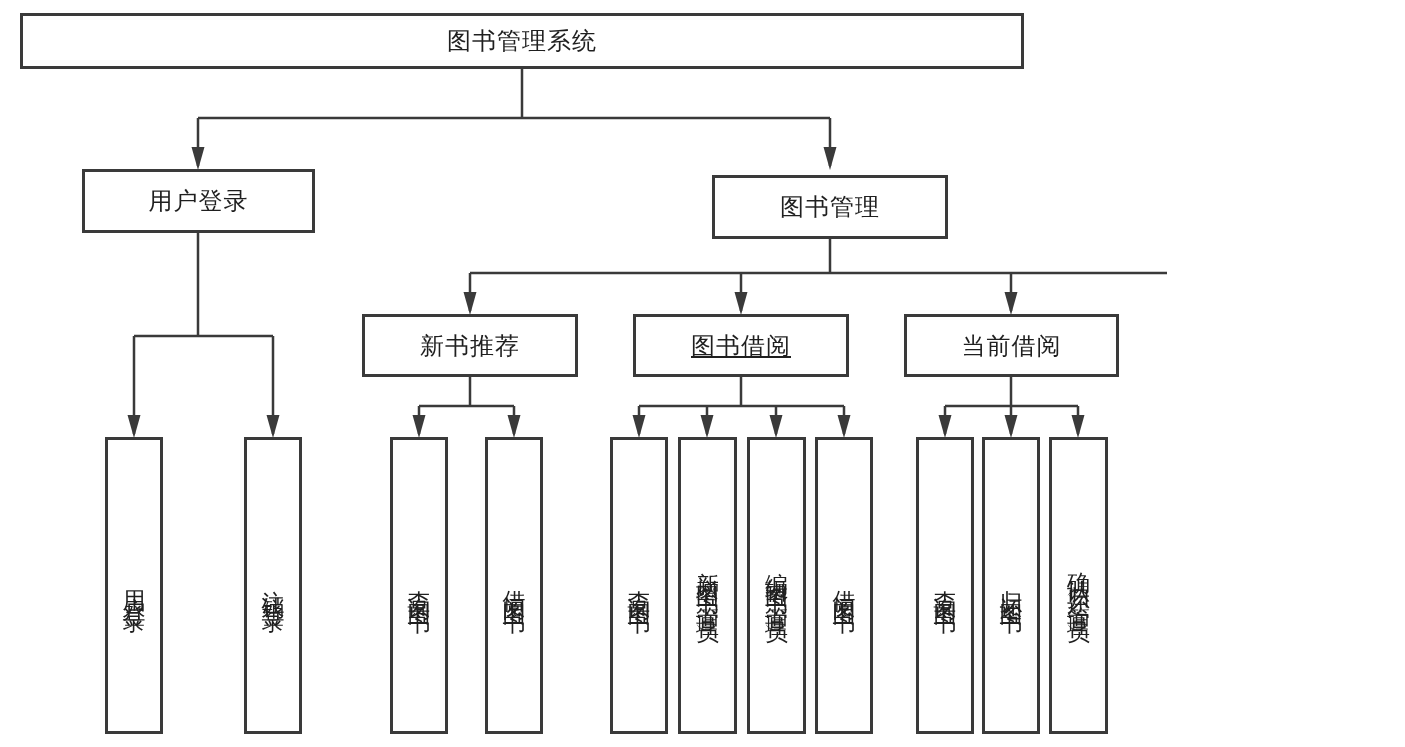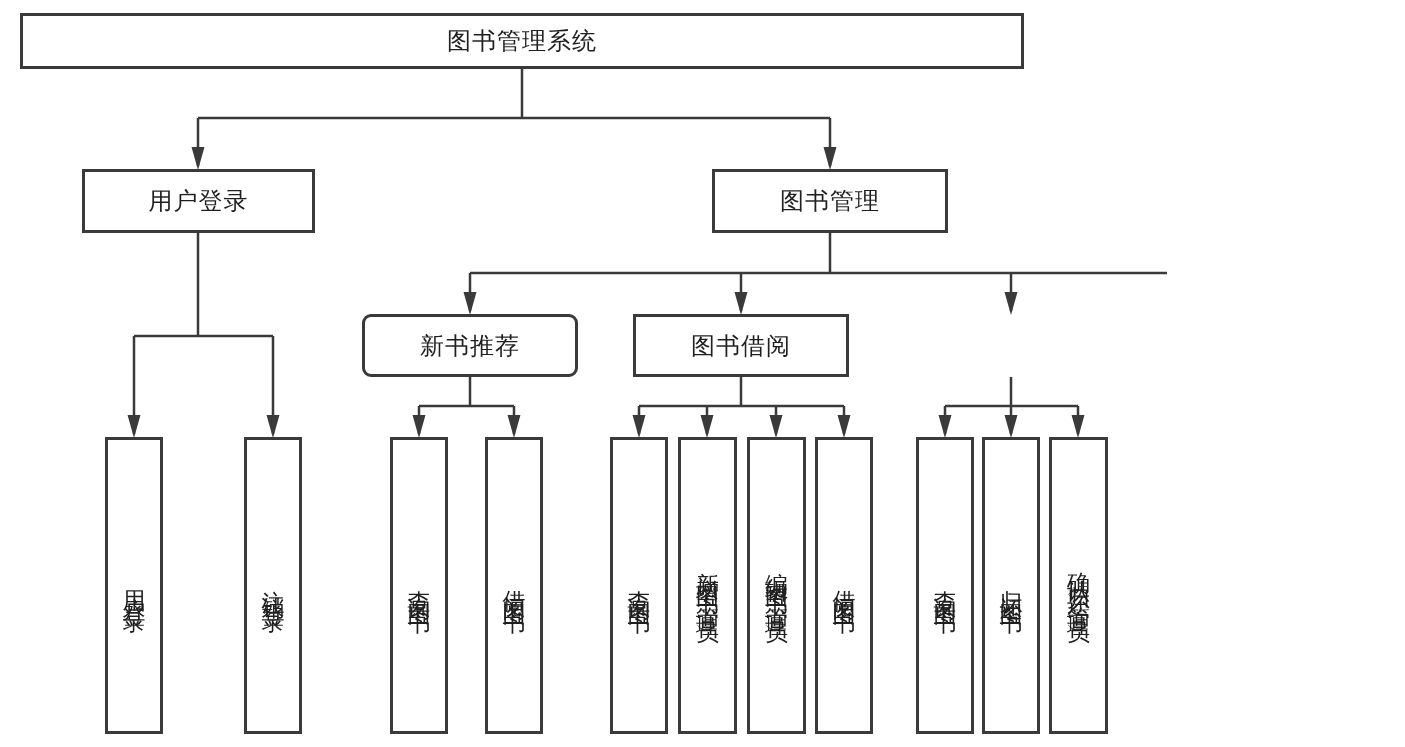--- a/index.html
+++ b/index.html
@@ -93,29 +93,32 @@
     </g>
   </svg>
 
   <div class="node h" style="left:20px; top:13px; width:1004px; height:56px;">
     <span>图书管理系统</span>
   </div>
 
   <div class="node h" style="left:82px; top:169px; width:233px; height:64px;">
     <span>用户登录</span>
   </div>
-  <div class="node h" style="left:712px; top:169px; width:236px; height:64px;justify-content:center;">
+  <div class="node h" style="left:712px; top:175px; width:236px; height:64px;justify-content:center;">
     <span>图书管理</span>
   </div>
 
-  <div class="node h" style="left:362px; top:314px; width:216px; height:63px;border-radius:9px;">
+  <div class="node h" style="left:362px; top:314px; width:216px; height:63px;">
     <span>新书推荐</span>
   </div>
-  <div class="node h" style="left:633px; top:314px; width:216px; height:63px;">
+  <div class="node h" style="left:633px; top:314px; width:216px; height:63px;text-decoration:underline;">
     <span>图书借阅</span>
+  </div>
+  <div class="node h" style="left:904px; top:314px; width:215px; height:63px;">
+    <span>当前借阅</span>
   </div>
 
   <div class="node v" style="left:105px; top:437px; width:58px; height:297px;">
     <span>用户登录</span>
   </div>
   <div class="node v" style="left:244px; top:437px; width:58px; height:297px;">
     <span>注销登录</span>
   </div>
 
   <div class="node v" style="left:390px; top:437px; width:58px; height:297px;">

